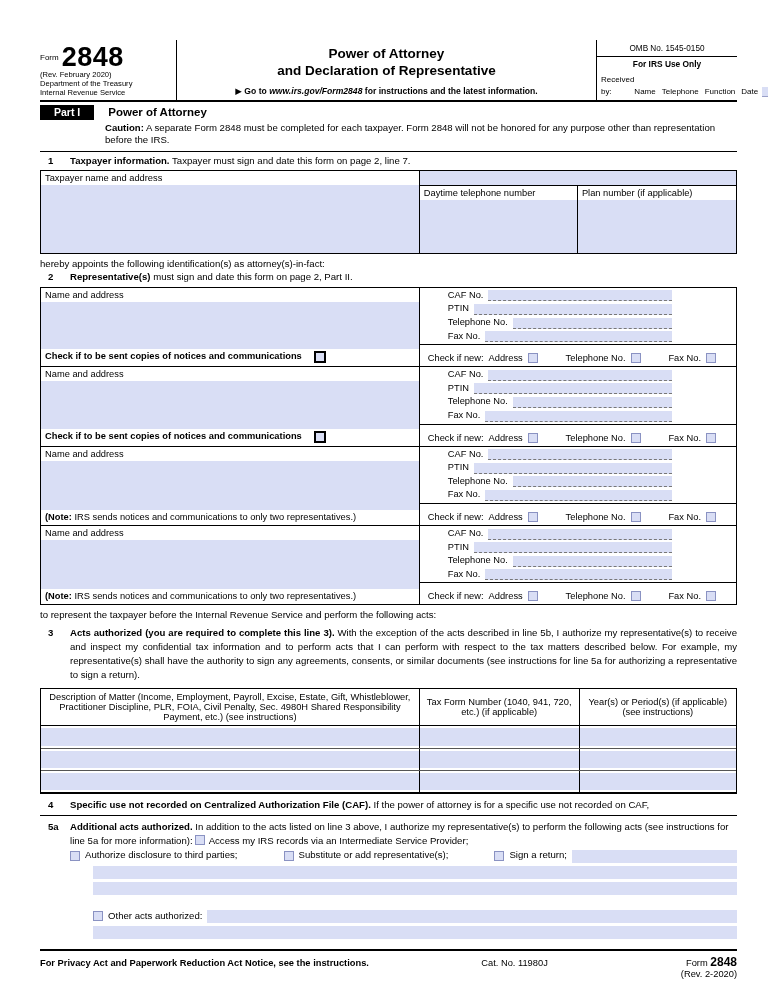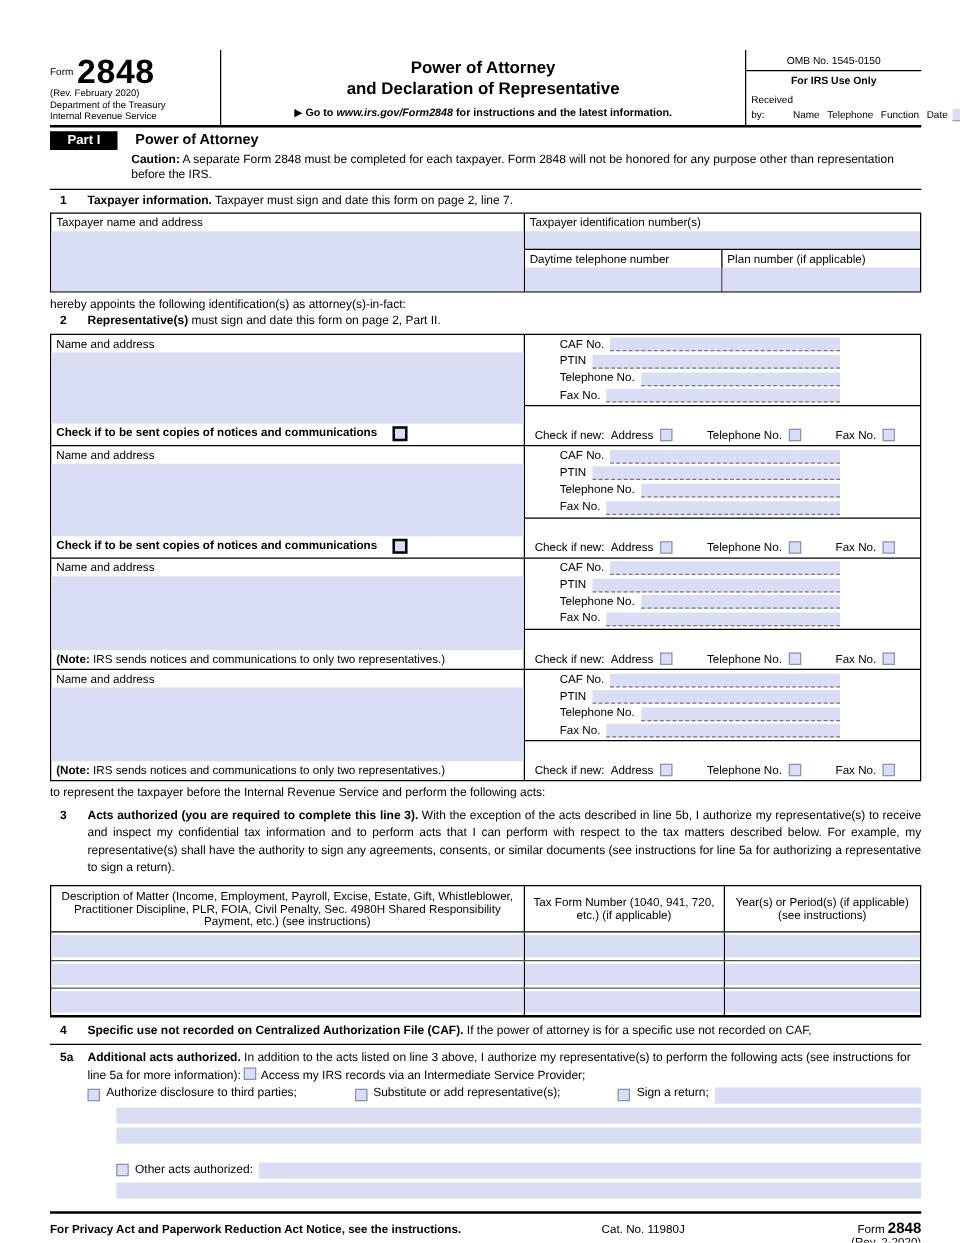--- a/index.html
+++ b/index.html
@@ -31,21 +31,21 @@
   
   .part-bar { display:flex; align-items:center; padding-top:3px; }
   .part-box { background:#000; color:#fff; font-weight:bold; font-size:10.5px; padding:1px 14px 2px; margin-right:14px; }
   .part-title { font-weight:bold; font-size:11.5px; }
   .caution { font-size:9.6px; padding:2px 0 4px 65px; line-height:1.3; }
   .hr { border-top:1px solid #000; }
   .lineitem { display:flex; font-size:9.6px; padding:3px 0 3px 8px; line-height:1.3; }
   .num { font-weight:bold; width:22px; flex:none; }
 
   
-  .tp-table { border:1px solid #000; display:flex; height:64px; }
+  .tp-table { border:1px solid #000; display:flex; height:84px; }
   .tp-left { width:54.5%; border-right:1px solid #000; display:flex; flex-direction:column; }
   .cell-label { font-size:9.3px; padding:2px 4px; }
   .tp-left .fill { flex:1; background:#d9def5; }
   .tp-right { flex:1; display:flex; flex-direction:column; }
   .tin-blue { height:15px; background:#d9def5; border-bottom:1px solid #000; }
   .tp-row2 { flex:1; display:flex; }
   .tp-phone { width:50%; border-right:1px solid #000; display:flex; flex-direction:column; }
   .tp-plan { width:50%; display:flex; flex-direction:column; }
   .tp-row2 .fill { flex:1; background:#d9def5; }
 
@@ -57,21 +57,21 @@
   .rep-block + .rep-block { border-top:1px solid #000; }
   .rep-left { width:54.5%; border-right:1px solid #000; display:flex; flex-direction:column; }
   .rep-fill { flex:1; background:#d9def5; min-height:40px; }
   .rep-bottom { display:flex; font-size:9.3px; padding:2px 4px 3px; }
   .rep-bottom .bl { font-weight:bold; }
   .cb { display:inline-block; width:10px; height:10px; background:#d9def5; border:1px solid #8a92c2; flex:none; vertical-align:-1px; }
   .cb.black { border:2px solid #000; width:12px; height:12px; }
   .rep-right { flex:1; display:flex; flex-direction:column; padding-top:2px; }
   .fld-row { display:flex; align-items:flex-end; font-size:9.3px; margin:0 64px 2px 28px; line-height:1.25; }
   .fld { flex:1; height:11px; background:#d9def5; border-bottom:1px dashed #777; margin-left:5px; }
-  .check-new { border-top:1px solid #000; margin-top:auto; display:flex; align-items:center; justify-content:space-between; font-size:9.3px; padding:18px 20px 3px 8px; }
+  .check-new { border-top:1px solid #000; margin-top:auto; display:flex; align-items:center; justify-content:space-between; font-size:9.3px; padding:8px 20px 3px 8px; }
   .cn-group { display:flex; align-items:center; gap:5px; }
 
   
   .line3 { display:flex; font-size:9.6px; padding:4px 0 6px 8px; line-height:1.45; }
   .line3 .txt { text-align:justify; }
 
   
   .mt { border:1px solid #000; border-bottom:2px solid #000; font-size:9.3px; }
   .mt-head { display:flex; border-bottom:1px solid #000; text-align:center; }
   .mt-c1 { width:54.5%; border-right:1px solid #000; padding:3px 6px; }
@@ -164,21 +164,20 @@
     <span class="num">1</span>
     <span><b>Taxpayer information.</b><span> Taxpayer must sign and date this form on page 2, line 7.</span></span>
   </div>
 
   <div class="tp-table">
     <div class="tp-left">
       <div class="cell-label">Taxpayer name and address</div>
       <div class="fill"></div>
     </div>
     <div class="tp-right">
-      <div class="cell-label">Taxpayer identification number(s)</div>
       <div class="tin-blue"></div>
       <div class="tp-row2">
         <div class="tp-phone">
           <div class="cell-label">Daytime telephone number</div>
           <div class="fill"></div>
         </div>
         <div class="tp-plan">
           <div class="cell-label">Plan number (if applicable)</div>
           <div class="fill"></div>
         </div>

